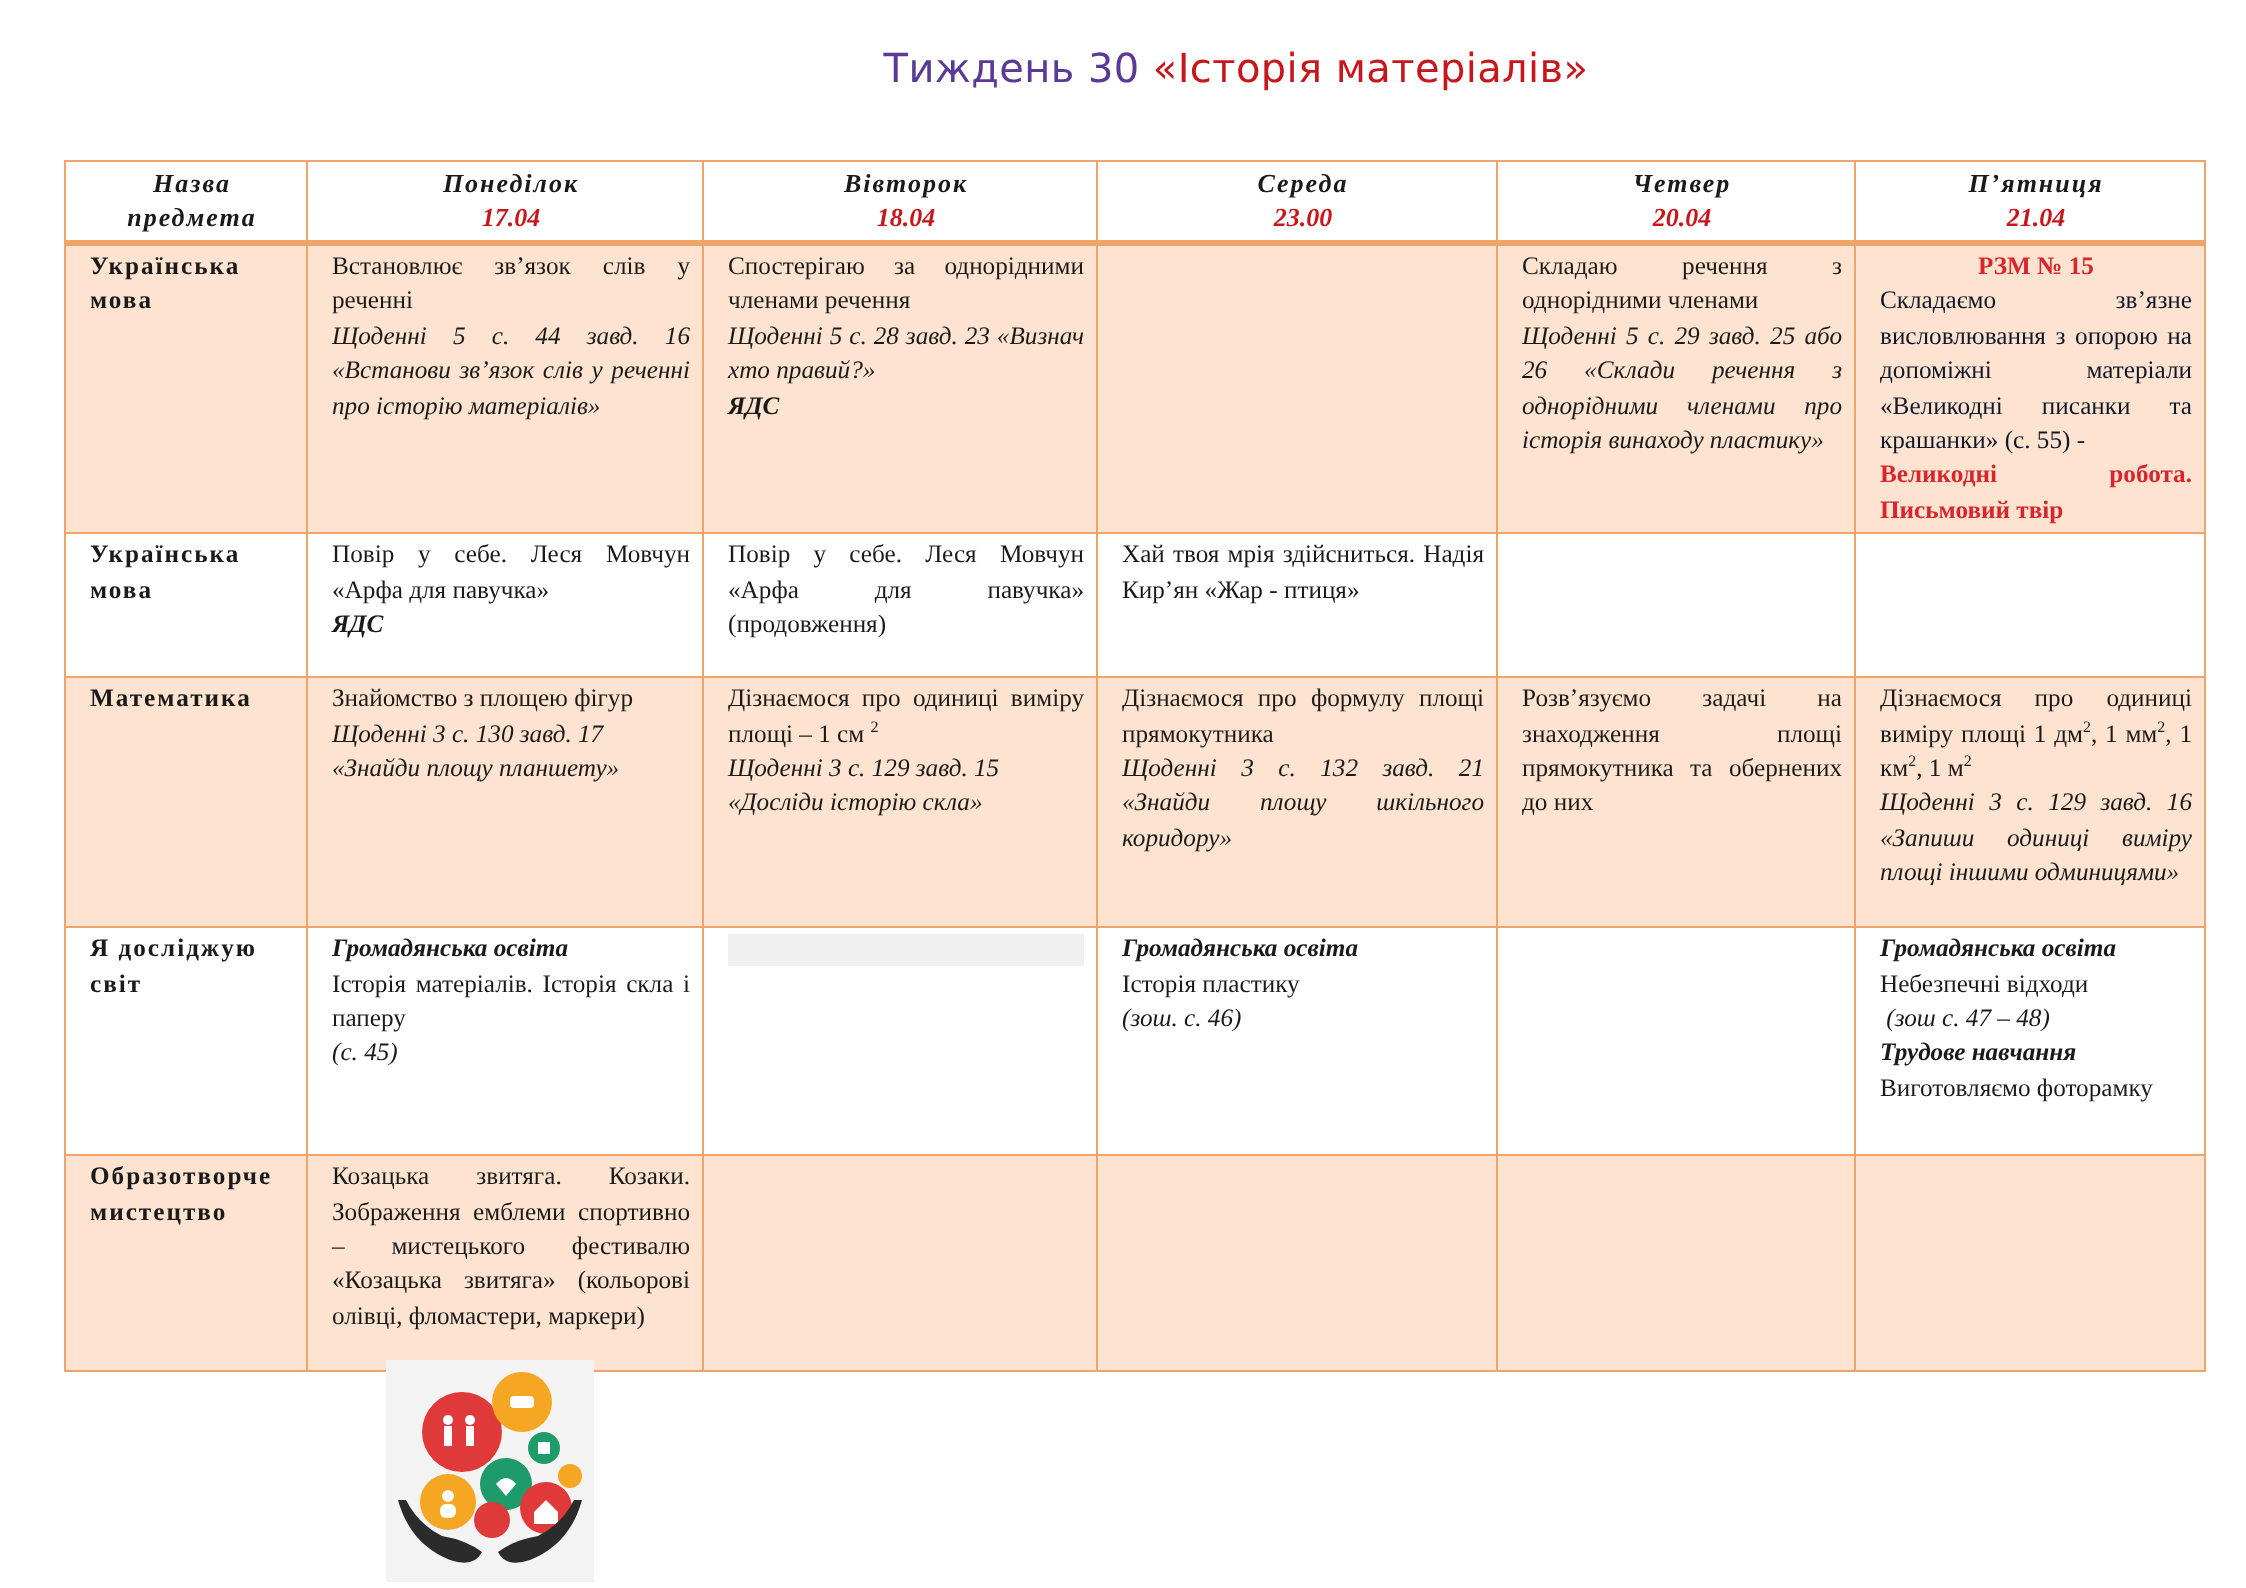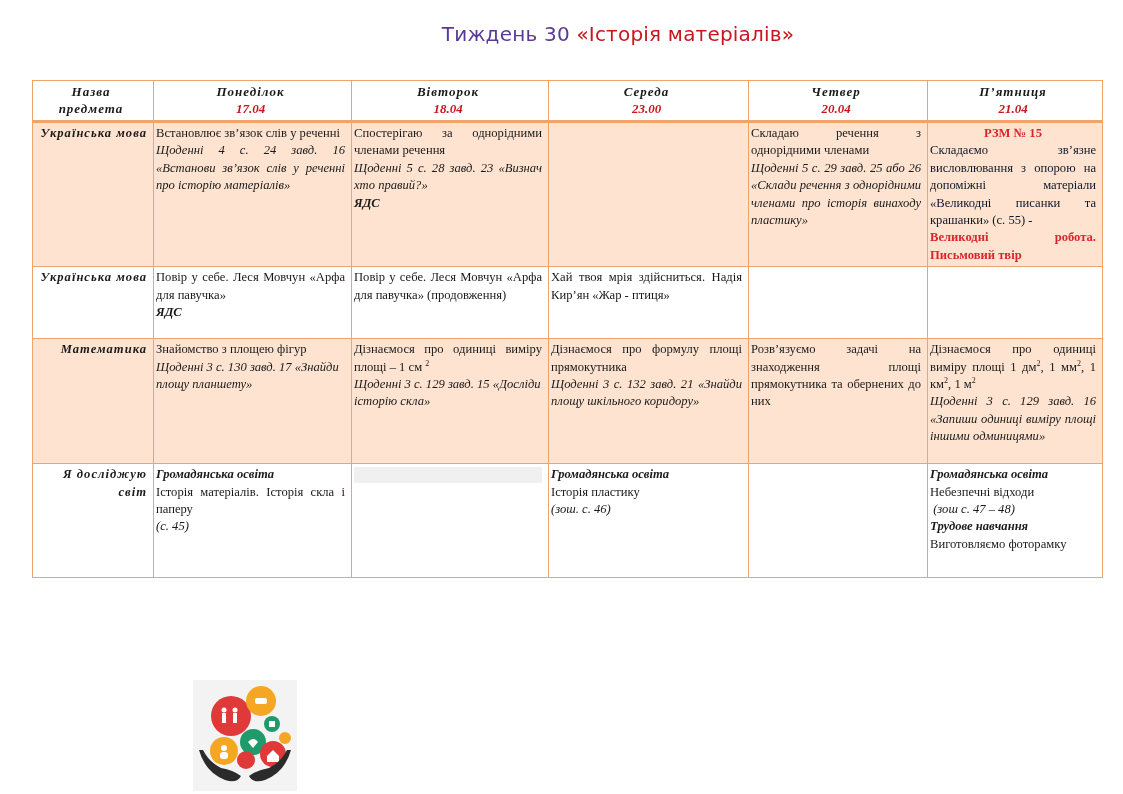--- a/index.html
+++ b/index.html
@@ -1,24 +1,24 @@
 <!DOCTYPE html>
 <html><head>
 <meta charset="utf-8">
 <style>
   html, body { margin:0; padding:0; background:#ffffff; }
   body { width:1123px; height:794px; position:relative; overflow:hidden; font-family:"Liberation Serif", serif; }
   .title { position:absolute; left:0; top:22px; width:1220px; text-align:center; font-family:"DejaVu Sans", sans-serif; font-size:20px; letter-spacing:0.2px; }
   .title .t1 { color:#5b3a97;margin-left:16px; }
   .title .t2 { color:#c8161d; }
   table.sched { position:absolute; left:32px; top:80px; border-collapse:collapse; table-layout:fixed; width:1070px; }
-  table.sched td, table.sched th { border:1.5px solid #f0a469; vertical-align:top; padding:2px 6px 2px 2px; font-size:12.6px; line-height:17.4px; color:#1a1a1a; }
+  table.sched td, table.sched th { border:1.5px solid #f0a469; vertical-align:top; padding:2px 6px 2px 12px; font-size:12.6px; line-height:17.4px; color:#1a1a1a; }
   table.sched tr.head th { background:#ffffff; font-weight:bold; font-style:italic; text-align:center; font-size:13px; line-height:17px; padding-top:2px; letter-spacing:1px; border-bottom:3px solid #f0a469; }
   .date { color:#c8161d; letter-spacing:0; }
-  td.subj { text-align:right; font-weight:bold; color:#6a3a94; letter-spacing:1px; font-size:12.6px;font-style:italic; }
+  td.subj { text-align:left; font-weight:bold; color:#6a3a94; letter-spacing:1px; font-size:12.6px; }
   tr.peach td { background:#fde3d0; }
   tr.white td { background:#ffffff; }
   .just { text-align:justify; text-align-last:left; }
   .it { font-style:italic; }
   .b { font-weight:bold; }
   .red { color:#0f172a; }
   .redb { color:#d9262c; font-weight:bold; }
   .center { text-align:center; }
   .grey-bar { background:#f0f0f0; height:16px; margin:1px 0 0 0; }
   sup { font-size:8px; line-height:0; }
@@ -66,21 +66,21 @@
     <th>
       <div>П’ятниця</div>
       <div class="date">21.04</div>
     </th>
   </tr>
 
   <tr class="peach" style="height:142px">
     <td class="subj">Українська мова</td>
     <td>
       <div class="just">Встановлює зв’язок слів у реченні</div>
-      <div class="just it">Щоденні 4 с. 24 завд. 16 «Встанови зв’язок слів у реченні про історію матеріалів»</div>
+      <div class="just it">Щоденні 5 с. 44 завд. 16 «Встанови зв’язок слів у реченні про історію матеріалів»</div>
     </td>
     <td>
       <div class="just">Спостерігаю за однорідними членами речення</div>
       <div class="just it">Щоденні 5 с. 28 завд. 23 «Визнач хто правий?»</div>
       <div class="b it">ЯДС</div>
     </td>
     <td></td>
     <td>
       <div class="just">Складаю речення з однорідними членами</div>
       <div class="just it">Щоденні 5 с. 29 завд. 25 або 26 «Склади речення з однорідними членами про історія винаходу пластику»</div>
@@ -149,20 +149,30 @@
     <td></td>
     <td>
       <div class="b it">Громадянська освіта</div>
       <div>Небезпечні відходи</div>
       <div class="it" style="white-space:pre"> (зош с. 47 – 48)</div>
       <div class="b it">Трудове навчання</div>
       <div>Виготовляємо фоторамку</div>
     </td>
   </tr>
 
+  <tr class="peach" style="height:108px">
+    <td class="subj">Образотворче мистецтво</td>
+    <td>
+      <div class="just">Козацька звитяга. Козаки. Зображення емблеми спортивно – мистецького фестивалю «Козацька звитяга» (кольорові олівці, фломастери, маркери)</div>
+    </td>
+    <td></td>
+    <td></td>
+    <td></td>
+    <td></td>
+  </tr>
 </tbody>
   </table>
 
 <div class="logo">
   <svg width="104" height="111" viewBox="0 0 104 111">
 
     <circle cx="38" cy="36" r="20" fill="#e0393a"></circle>
     <circle cx="68" cy="21" r="15" fill="#f5a623"></circle>
     <circle cx="79" cy="44" r="8" fill="#1f9a6b"></circle>
     <circle cx="92" cy="58" r="6" fill="#f5a623"></circle>

